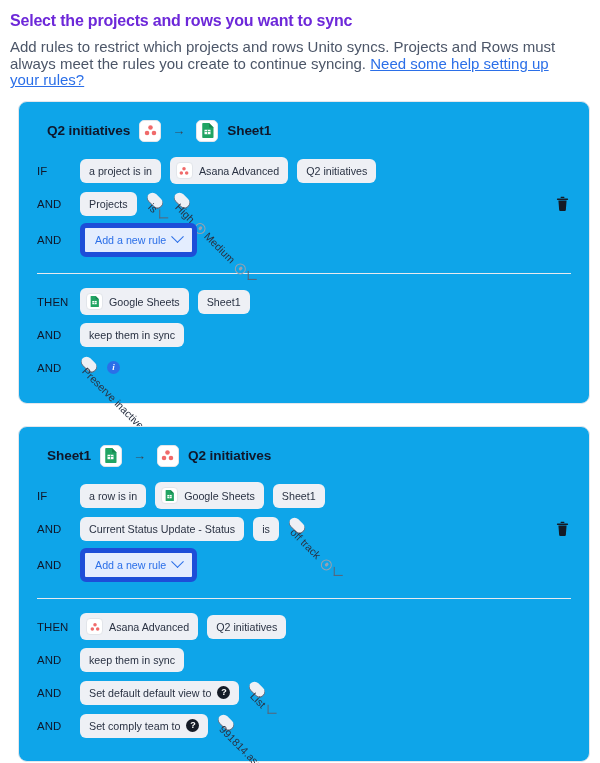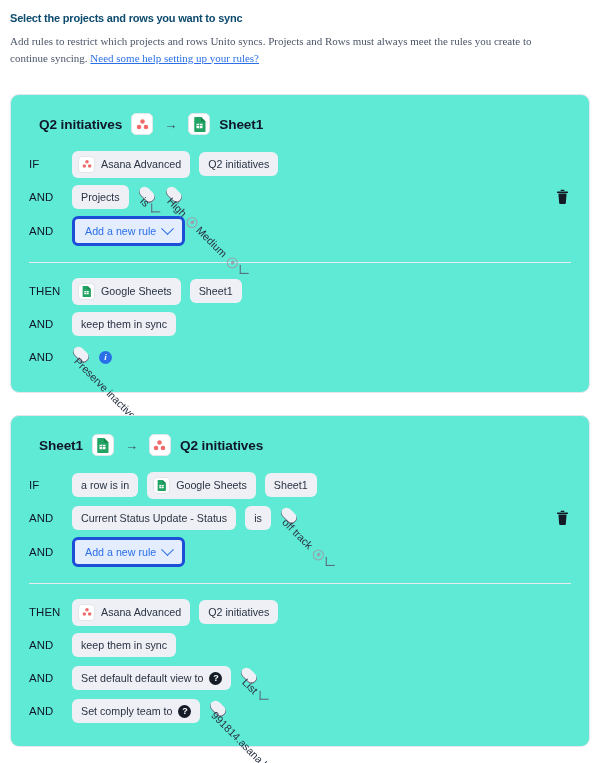--- a/index.html
+++ b/index.html
@@ -7,48 +7,48 @@
     margin: 0; padding: 0;
     width: 600px;
     background: #ffffff;
     font-family: "Liberation Sans", sans-serif;
     color: #1c2330;
     -webkit-font-smoothing: antialiased;
   }
   .page { width: 600px; padding: 8px 10px 0 10px; }
 
   .page-title {
-    font-size: 11px;
+    font-size: 16px;
     font-weight: bold;
     letter-spacing: -0.2px;
-    color: #0c4a6e;
+    color: #6d28d9;
     margin: 4px 0 9px 0;
   }
   .page-subtitle {
-    font-size: 11px;
+    font-size: 15px;
     line-height: 16.5px;
     color: #4c5668;
-    margin: 0 0 28px 0;
+    margin: 0 0 12px 0;
     max-width: 556px;
-    font-family: Liberation Serif, serif;
   }
   .link {
     color: #2b6fe8;
     text-decoration: underline;
     cursor: pointer;
   }
 
   
   .card {
     border: 1px solid #e3e6ec;
     border-radius: 9px;
-    background: #5eead4;
+    background: #0ea5e9;
     padding: 14px 18px 16px 18px;
     margin-bottom: 22px;
     position: relative;
+    margin-left: 8px;
   }
 
   .card-head {
     display: flex;
     align-items: center;
     gap: 9px;
     padding: 4px 0 10px 10px;
   }
   .card-head .name {
     font-size: 13.6px;
@@ -115,21 +115,21 @@
     border-radius: 4px;
     background: #fff;
     display: inline-flex;
     align-items: center;
     justify-content: center;
     flex: none;
   }
 
   .chip-add {
     background: #e4edfe;
-    border: 3px solid #1d4ed8;
+    border: 5px solid #1d4ed8;
     color: #2b6fe8;
     border-radius: 6px;
     padding: 5px 10px;
     font-size: 10.7px;
     display: inline-flex;
     align-items: center;
     gap: 7px;
     cursor: pointer;
     line-height: 14px;
   }
@@ -227,20 +227,21 @@
             <rect x="4" y="9" width="8" height="6" fill="#fff"></rect>
             <rect x="4" y="11" width="8" height="0.9" fill="#21a463"></rect>
             <rect x="7.6" y="9" width="0.9" height="6" fill="#21a463"></rect>
           </svg>
       </span>
       <span class="name">Sheet1</span>
     </div>
 
     <div class="rule-row">
       <span class="kw if">IF</span>
+      <span class="chip">a project is in</span>
       <span class="chip with-icon">
         <span class="chip-icon">
           <svg width="10" height="10" viewBox="0 0 24 24">
               <circle cx="12" cy="6.6" r="4.2" fill="#f06a6a"></circle>
               <circle cx="5.6" cy="16.6" r="4.2" fill="#f06a6a"></circle>
               <circle cx="18.4" cy="16.6" r="4.2" fill="#f06a6a"></circle>
             </svg>
         </span>
         <span>Asana Advanced</span>
       </span>

